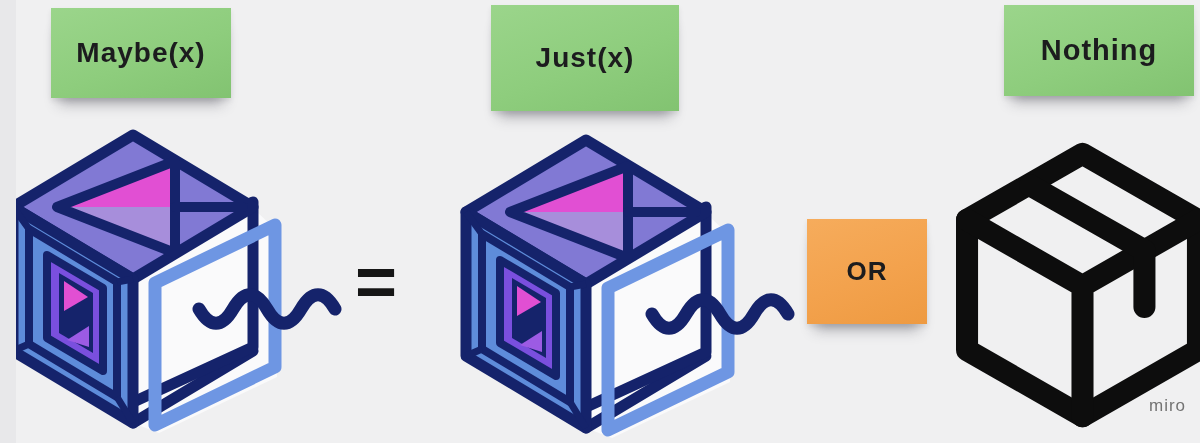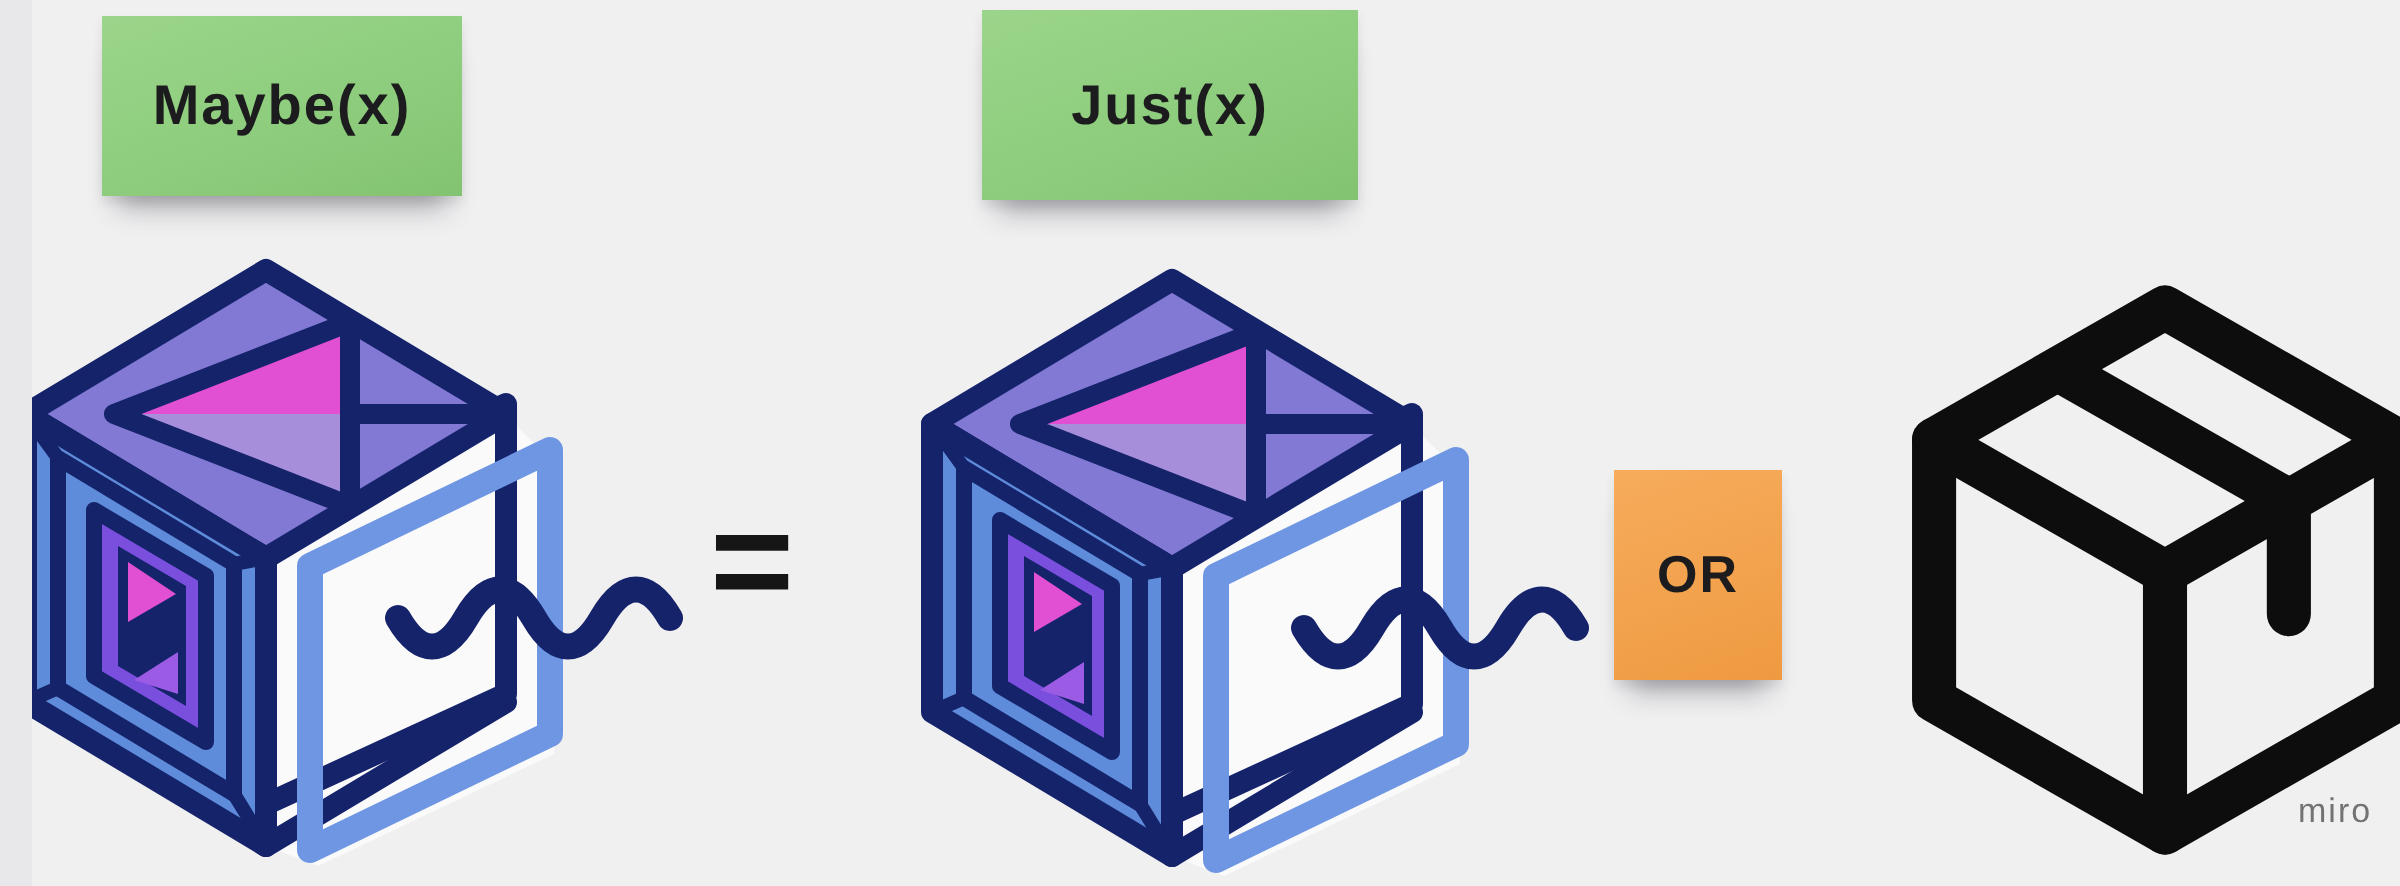--- a/index.html
+++ b/index.html
@@ -15,23 +15,23 @@
     position:absolute;
     display:flex;align-items:center;justify-content:center;
     color:#1c1c1e;
     font-weight:600;
     letter-spacing:1px;
     box-shadow:0 13px 13px -8px rgba(50,50,62,.42), 0 3px 5px rgba(50,50,62,.10);
   }
   .note.green{background:linear-gradient(160deg,#9bd58b 0%,#8ecd7d 55%,#82c371 100%);}
   .note.orange{background:linear-gradient(160deg,#f6ac5c 0%,#f3a24d 55%,#ee9a41 100%);}
   .note-maybe{left:35px;top:8px;width:180px;height:90px;font-size:28px;}
-  .note-just{left:475px;top:5px;width:188px;height:95px;font-size:28px;}
+  .note-just{left:475px;top:5px;width:188px;height:106px;font-size:28px;}
   .note-nothing{left:988px;top:5px;width:190px;height:91px;font-size:29px;}
-  .note-or{left:791px;top:235px;width:84px;height:105px;font-size:26px;}
+  .note-or{left:791px;top:219px;width:120px;height:105px;font-size:26px;}
   .equals{
     position:absolute;left:320px;top:238px;width:80px;height:86px;
     display:flex;align-items:center;justify-content:center;
     font-size:72px;font-weight:bold;color:#161616;
   }
   .cube{position:absolute;width:348px;height:314px;}
   .cube-left{left:-11px;top:125px;}
   .cube-mid{left:442px;top:130px;}
   .pkg{position:absolute;left:934px;top:137px;width:265px;height:296px;}
   .watermark{
@@ -83,20 +83,23 @@
   </svg>
 
   <div class="note green note-maybe">
     <span>Maybe(x)</span>
   </div>
 
   <div class="note green note-just">
     <span>Just(x)</span>
   </div>
 
+  <div class="note green note-nothing">
+    <span>Nothing</span>
+  </div>
 
   <div class="note orange note-or">
     <span>OR</span>
   </div>
 
   <svg class="cube cube-left" viewBox="0 0 348 314" role="img">
     <use href="#cube-sym"></use>
   </svg>
 
   <div class="equals">

